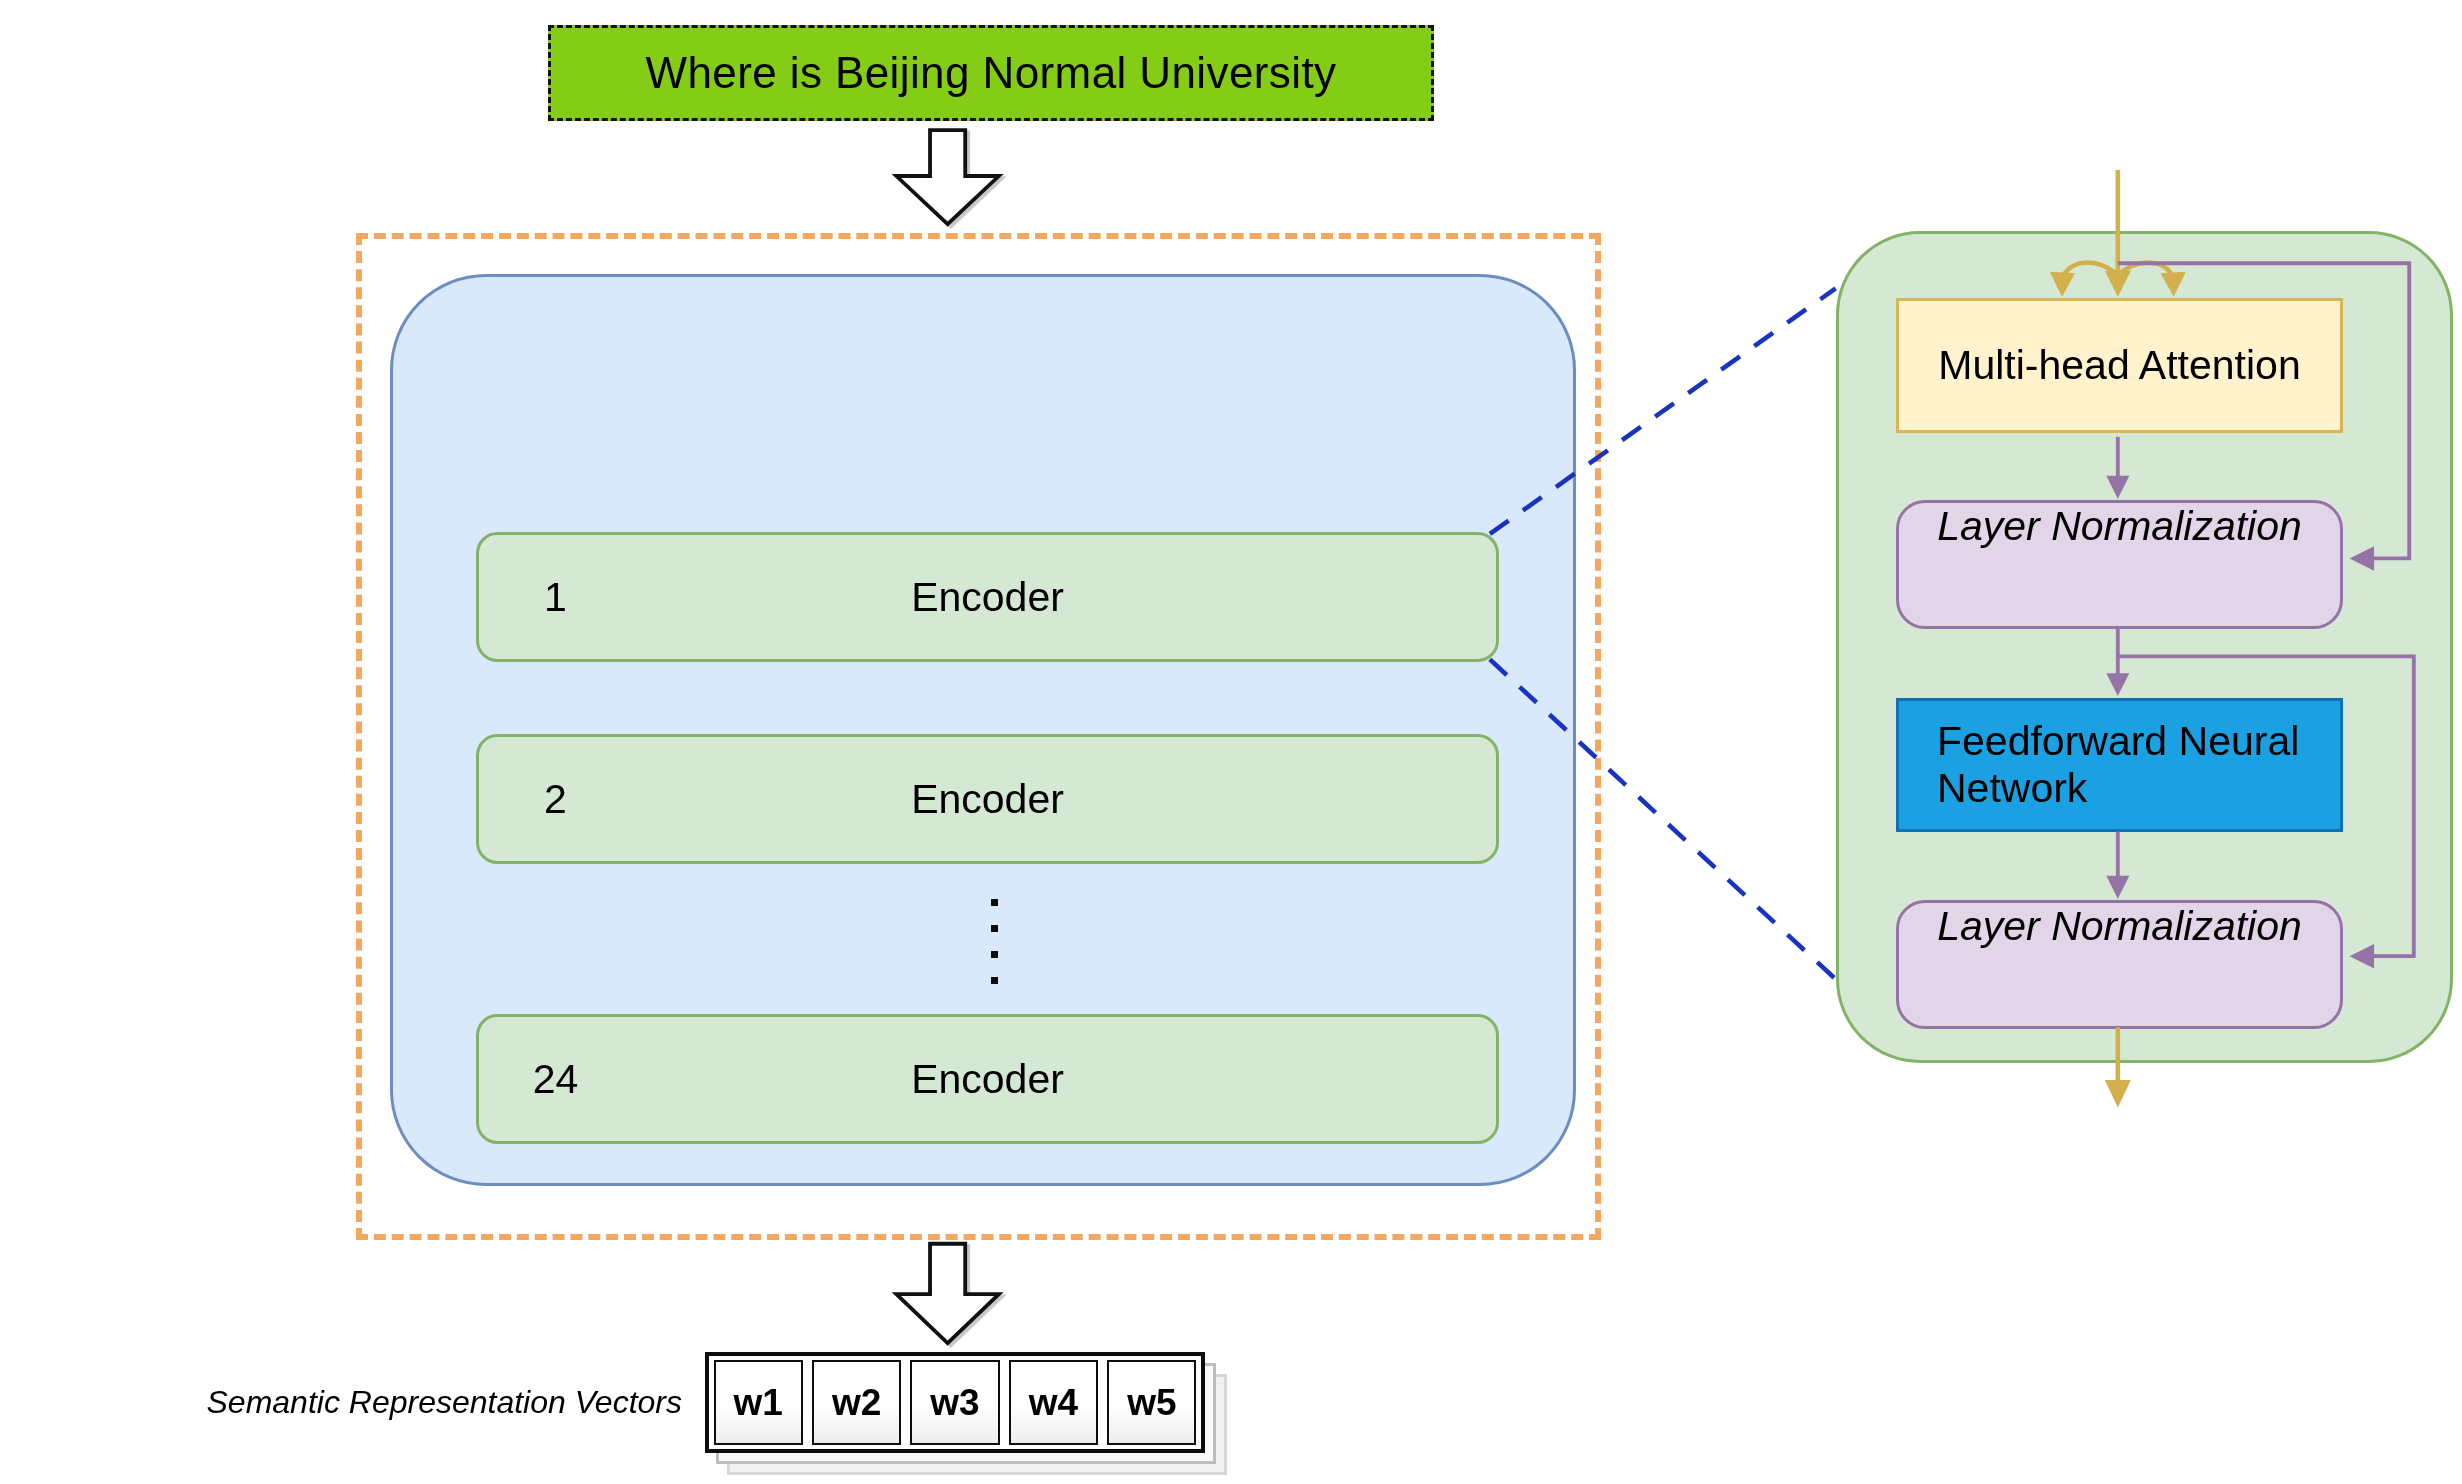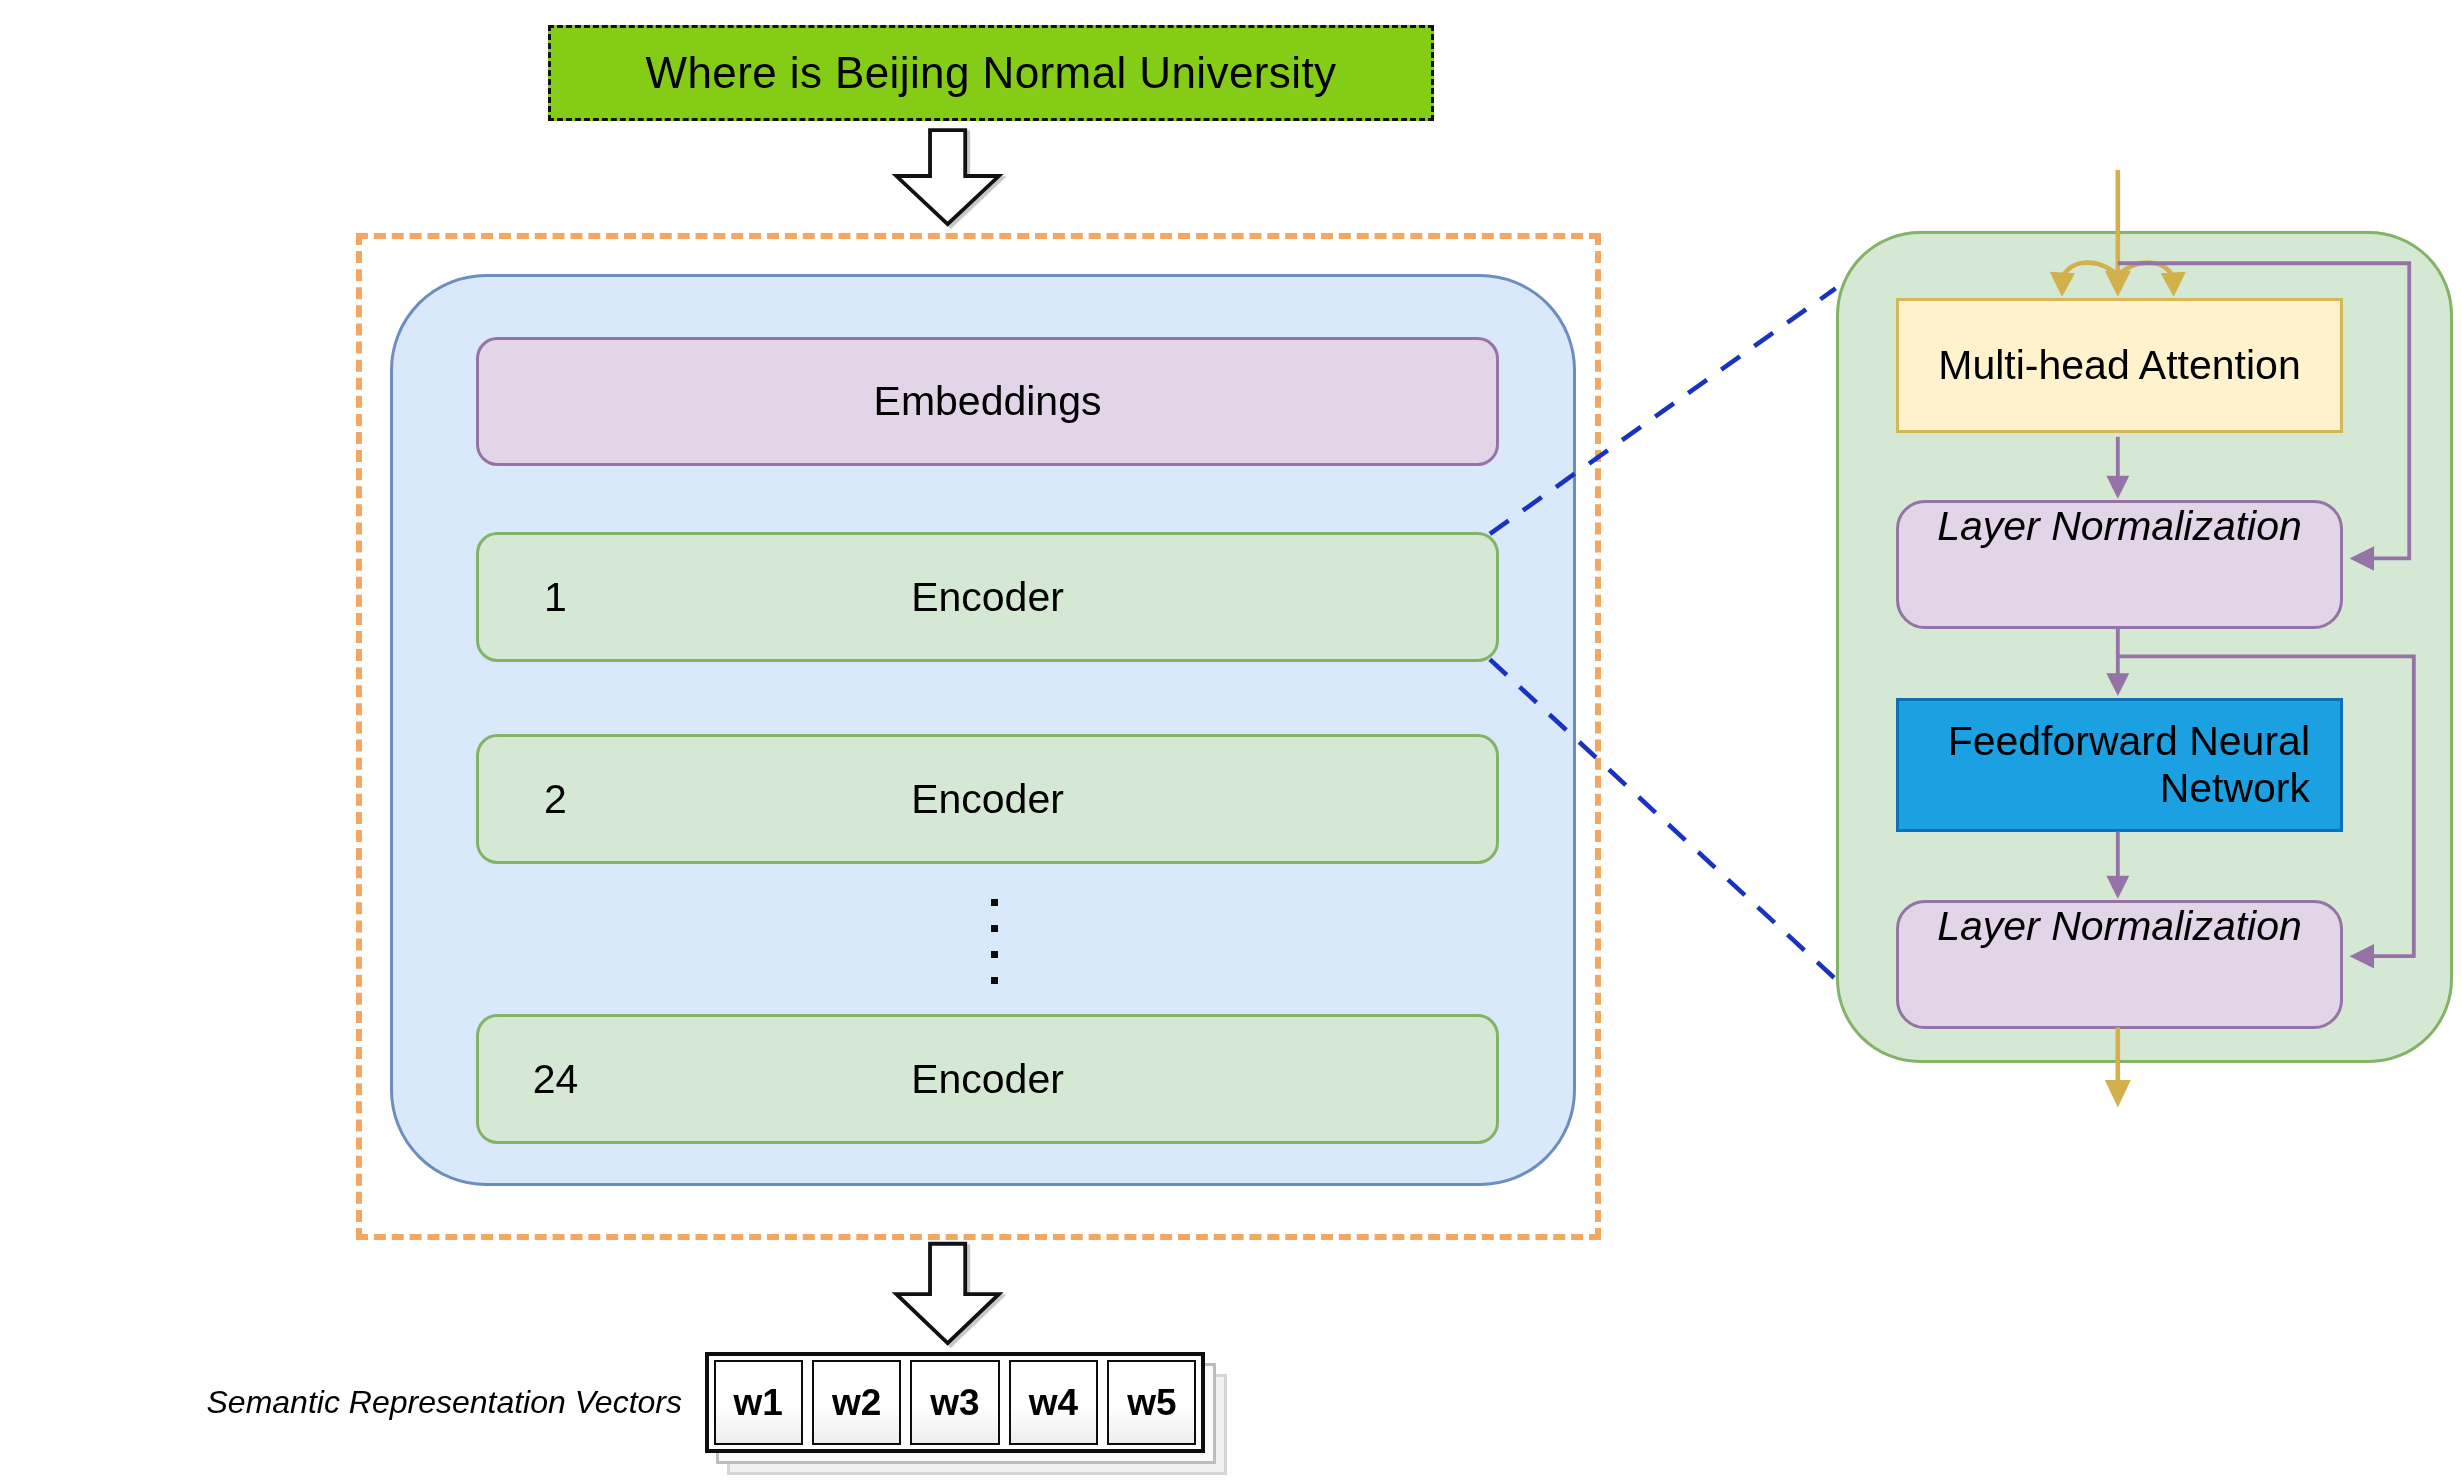--- a/index.html
+++ b/index.html
@@ -68,22 +68,22 @@
   }
   .ln-box{
     left:1896px;width:447px;height:129px;
     background:#E1D5E7;border:3.1px solid #9673A6;border-radius:29px;
     display:flex;align-items:flex-start;justify-content:center;font-size:41px;font-style:italic;
   }
   .ffn-box{
     left:1896px;top:698px;width:447px;height:134px;
     background:#1BA1E2;border:3.8px solid #0E71B8;
     display:flex;align-items:center;justify-content:center;
-    font-size:41px;line-height:1.15;text-align:right;
-    padding:0 30px;
+    font-size:41px;line-height:1.15;text-align:left;
+    padding:0 38px;
   }
 
   
   .semantic-label{
     left:0px;top:1352px;width:682px;height:101px;
     display:flex;align-items:center;justify-content:flex-end;
     font-size:32px;white-space:nowrap;font-style:italic;
   }
   .stack-layer{
     background:#fafafa;border:3.1px solid #bdbdbd;
@@ -117,23 +117,20 @@
 <div id="canvas">
 
   <div class="abs question-box">
     <span>Where is Beijing Normal University</span>
   </div>
 
   <div class="abs orange-frame"></div>
 
   <div class="abs blue-container"></div>
 
-  <div class="abs embeddings-box">
-    <span>Embeddings</span>
-  </div>
 
   <div class="abs encoder-box" style="top:532px;">
     <span class="enc-num">1</span>
     <span>Encoder</span>
   </div>
 
   <div class="abs encoder-box" style="top:734px;">
     <span class="enc-num">2</span>
     <span>Encoder</span>
   </div>

